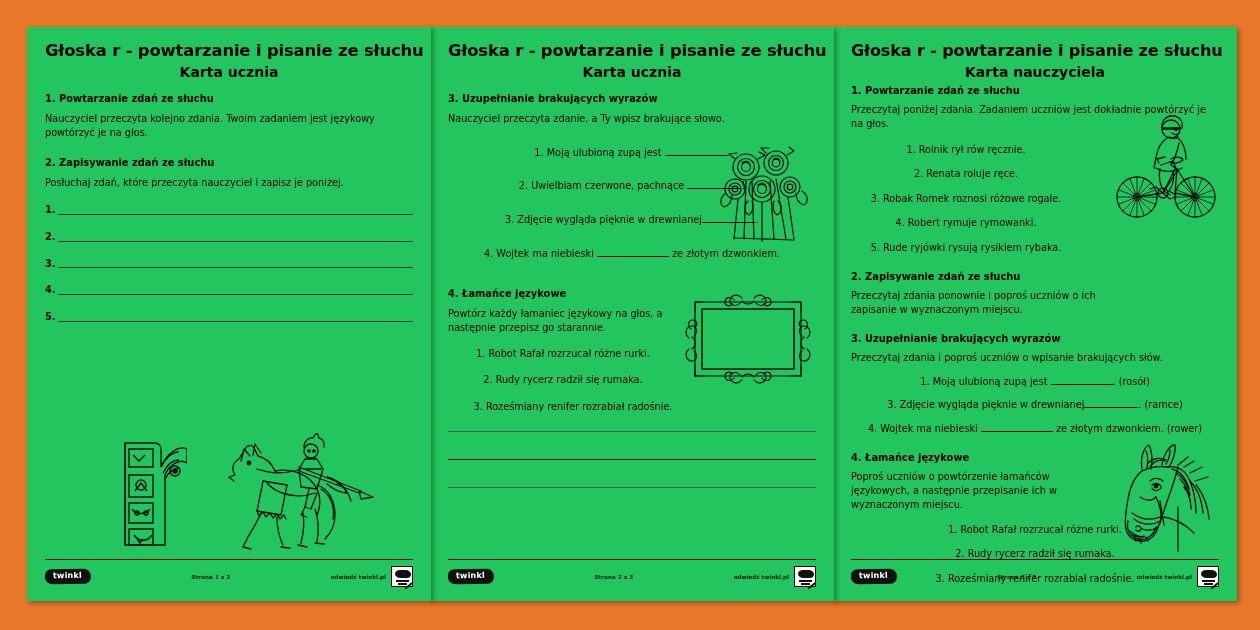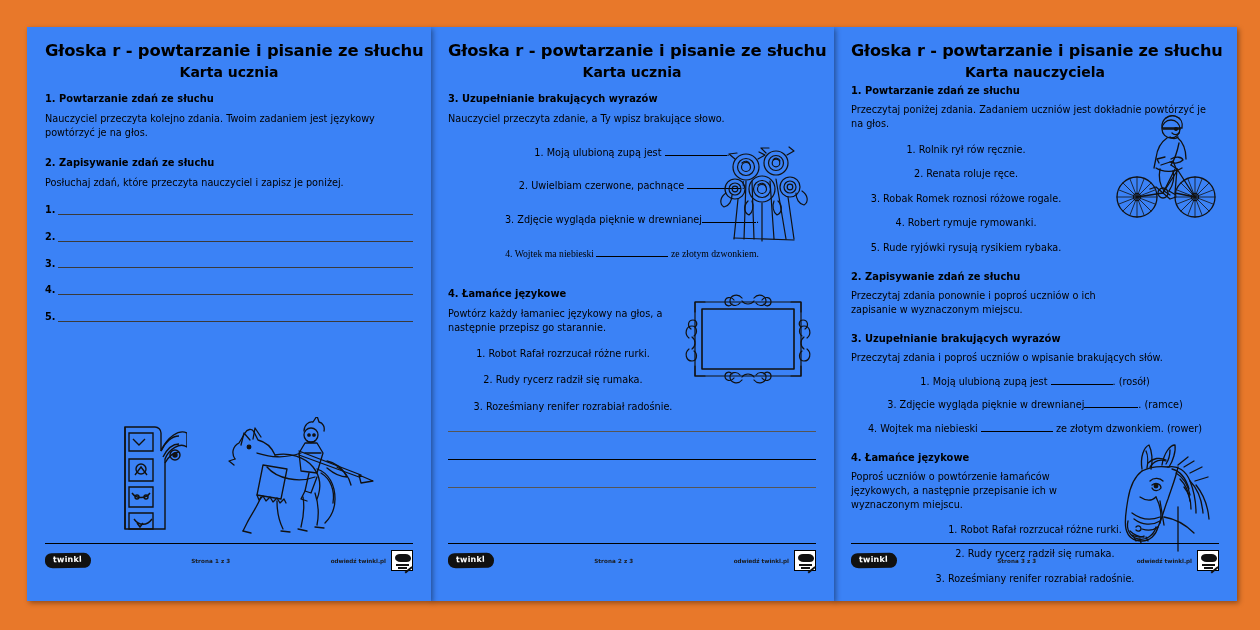--- a/index.html
+++ b/index.html
@@ -20,23 +20,23 @@
     width: 1260px;
     height: 630px;
   }
 
   
   .page {
     position: absolute;
     top: 27px;
     width: 404px;
     height: 574px;
-    background: #3b82f6;
+    background: #22c55e;
     box-shadow: 2px 2px 5px rgba(0,0,0,0.38);
-    padding: 14px 18px 26px 18px;
+    padding: 14px 18px 10px 18px;
     overflow: hidden;
   }
   .page-1 { left: 27px;  z-index: 3; }
   .page-2 { left: 430px; z-index: 2; }
   .page-3 { left: 833px; z-index: 1; }
 
   .page-inner {
     position: relative;
     width: 100%;
     height: 100%;
@@ -353,21 +353,21 @@
 
       <div class="item" style="margin-top:20px;">
         <span>1. Moją ulubioną zupą jest </span><span class="fill fill-md"></span><span>.</span>
       </div>
       <div class="item" style="margin-top:20px;">
         <span>2. Uwielbiam czerwone, pachnące </span><span class="fill fill-sm"></span><span>!</span>
       </div>
       <div class="item" style="margin-top:20px;">
         <span>3. Zdjęcie wygląda pięknie w drewnianej</span><span class="fill fill-sm"></span><span>.</span>
       </div>
-      <div class="item" style="margin-top:20px;font-family:Liberation Serif, serif;">
+      <div class="item" style="margin-top:20px;">
         <span>4. Wojtek ma niebieski </span><span class="fill fill-lg"></span><span> ze złotym dzwonkiem.</span>
       </div>
 
       <div class="sec-head" style="margin-top:28px;">4. Łamańce językowe</div>
       <div class="body-text" style="width:215px;">Powtórz każdy łamaniec językowy na głos, a następnie przepisz go starannie.</div>
 
       <div class="item item-tight" style="width:230px;margin-top:12px;">1. Robot Rafał rozrzucał różne rurki.</div>
       <div class="item item-tight" style="width:230px;margin-top:13px;">2. Rudy rycerz radził się rumaka.</div>
       <div class="item item-tight" style="width:250px;margin-top:13px;">3. Roześmiany renifer rozrabiał radośnie.</div>
 

